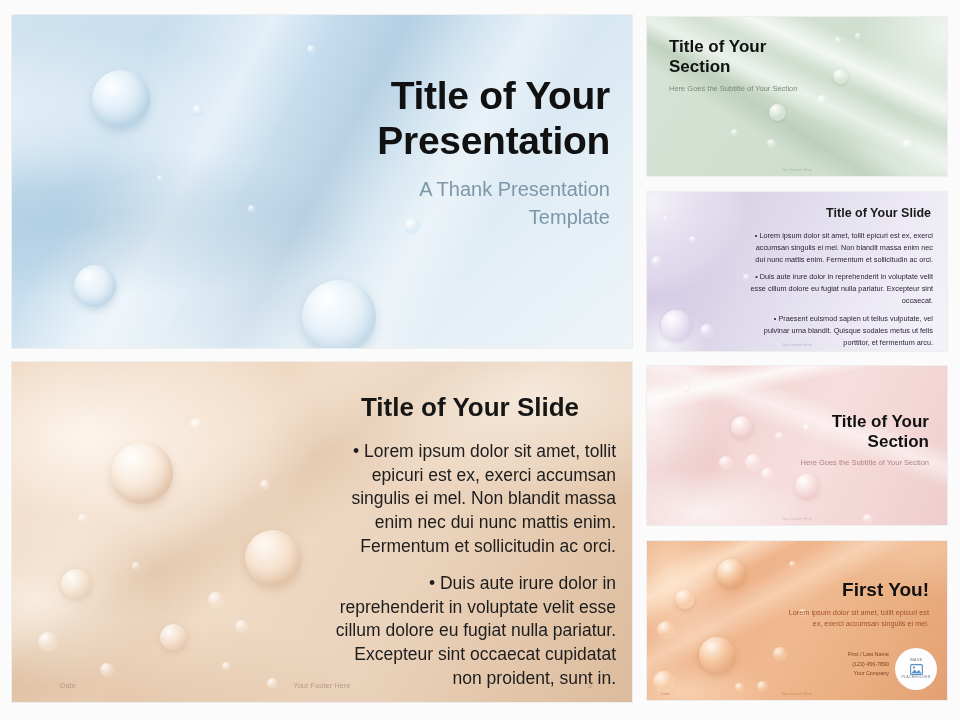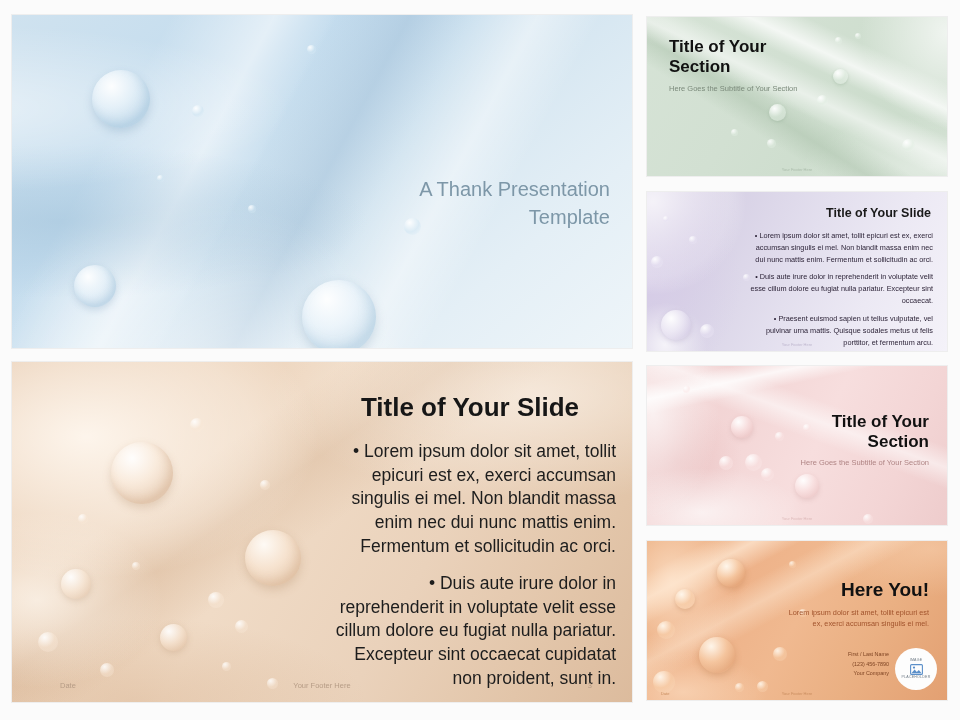--- a/index.html
+++ b/index.html
@@ -263,20 +263,21 @@
       background:radial-gradient(circle at 33% 27%, rgba(255,255,255,0.9) 0%, rgba(205,228,242,0.5) 55%, rgba(255,255,255,0.2) 100%);"></div>
     <div class="drop" style="left:180px;top:90px;width:12px;height:12px;
       background:radial-gradient(circle at 33% 27%, rgba(255,255,255,0.9) 0%, rgba(205,228,242,0.5) 55%, rgba(255,255,255,0.2) 100%);"></div>
     <div class="drop" style="left:295px;top:30px;width:9px;height:9px;
       background:radial-gradient(circle at 33% 27%, rgba(255,255,255,0.9) 0%, rgba(205,228,242,0.5) 55%, rgba(255,255,255,0.2) 100%);"></div>
     <div class="drop" style="left:236px;top:190px;width:8px;height:8px;
       background:radial-gradient(circle at 33% 27%, rgba(255,255,255,0.85) 0%, rgba(205,228,242,0.45) 55%, rgba(255,255,255,0.18) 100%);"></div>
     <div class="drop" style="left:145px;top:160px;width:7px;height:7px;
       background:radial-gradient(circle at 33% 27%, rgba(255,255,255,0.85) 0%, rgba(205,228,242,0.45) 55%, rgba(255,255,255,0.18) 100%);"></div>
 
+    <div class="title-text">Title of Your Presentation</div>
     <div class="subtitle-text">A Thank Presentation Template</div>
   </div>
 
   <div class="slide" id="slide-section-green">
     <div class="swirl"></div>
 
     <div class="drop" style="left:186px;top:52px;width:15px;height:15px;
       background:radial-gradient(circle at 33% 27%, rgba(255,255,255,0.95) 0%, rgba(225,238,226,0.55) 50%, rgba(255,255,255,0.25) 100%);
       box-shadow:0 1px 3px rgba(130,160,132,0.30);"></div>
     <div class="drop" style="left:122px;top:87px;width:17px;height:17px;
@@ -314,21 +315,21 @@
       background:radial-gradient(circle at 33% 27%, rgba(255,255,255,0.85) 0%, rgba(230,224,242,0.45) 55%, rgba(255,255,255,0.18) 100%);"></div>
     <div class="drop" style="left:96px;top:82px;width:7px;height:7px;
       background:radial-gradient(circle at 33% 27%, rgba(255,255,255,0.85) 0%, rgba(230,224,242,0.45) 55%, rgba(255,255,255,0.18) 100%);"></div>
     <div class="drop" style="left:16px;top:24px;width:6px;height:6px;
       background:radial-gradient(circle at 33% 27%, rgba(255,255,255,0.85) 0%, rgba(230,224,242,0.45) 55%, rgba(255,255,255,0.18) 100%);"></div>
 
     <div class="cont-title">Title of Your Slide</div>
     <ul class="bullets">
       <li>Lorem ipsum dolor sit amet, tollit epicuri est ex, exerci accumsan singulis ei mel. Non blandit massa enim nec dui nunc mattis enim. Fermentum et sollicitudin ac orci.</li>
       <li>Duis aute irure dolor in reprehenderit in voluptate velit esse cillum dolore eu fugiat nulla pariatur. Excepteur sint occaecat.</li>
-      <li>Praesent euismod sapien ut tellus vulputate, vel pulvinar urna mattis. Quisque sodales metus ut felis porttitor, et fermentum arcu.</li>
+      <li>Praesent euismod sapien ut tellus vulputate, vel pulvinar urna blandit. Quisque sodales metus ut felis porttitor, et fermentum arcu.</li>
     </ul>
     <div class="mini-footer" style="color:#9b90b0;">Your Footer Here</div>
   </div>
 
   <div class="slide" id="slide-content-peach">
     <div class="swirl"></div>
 
     <div class="drop" style="left:99px;top:80px;width:62px;height:62px;
       background:radial-gradient(circle at 34% 26%, rgba(255,255,255,0.92) 0%, rgba(250,235,220,0.55) 40%, rgba(215,175,140,0.35) 74%, rgba(255,248,240,0.25) 100%);
       box-shadow:0 4px 9px rgba(175,135,100,0.28), inset -4px -5px 9px rgba(200,160,125,0.30);"></div>
@@ -422,21 +423,21 @@
       background:radial-gradient(circle at 33% 27%, rgba(255,248,238,0.88) 0%, rgba(248,206,168,0.5) 52%, rgba(255,240,224,0.18) 100%);"></div>
     <div class="drop" style="left:110px;top:140px;width:11px;height:11px;
       background:radial-gradient(circle at 33% 27%, rgba(255,248,238,0.88) 0%, rgba(248,206,168,0.5) 52%, rgba(255,240,224,0.18) 100%);"></div>
     <div class="drop" style="left:88px;top:142px;width:9px;height:9px;
       background:radial-gradient(circle at 33% 27%, rgba(255,248,238,0.85) 0%, rgba(248,206,168,0.45) 55%, rgba(255,240,224,0.16) 100%);"></div>
     <div class="drop" style="left:142px;top:20px;width:7px;height:7px;
       background:radial-gradient(circle at 33% 27%, rgba(255,248,238,0.85) 0%, rgba(248,206,168,0.45) 55%, rgba(255,240,224,0.16) 100%);"></div>
     <div class="drop" style="left:152px;top:68px;width:8px;height:8px;
       background:radial-gradient(circle at 33% 27%, rgba(255,248,238,0.85) 0%, rgba(248,206,168,0.45) 55%, rgba(255,240,224,0.16) 100%);"></div>
 
-    <div class="ty-title">Here You!</div>
+    <div class="ty-title">First You!</div>
     <div class="ty-sub">Lorem ipsum dolor sit amet, tollit epicuri est ex, exerci accumsan singulis ei mel.</div>
 
     <div class="contact">
       <div>First / Last Name</div>
       <div>(123) 456-7890</div>
       <div>Your Company</div>
     </div>
 
     <div class="img-badge">
       <div class="badge-top">IMAGE</div>

